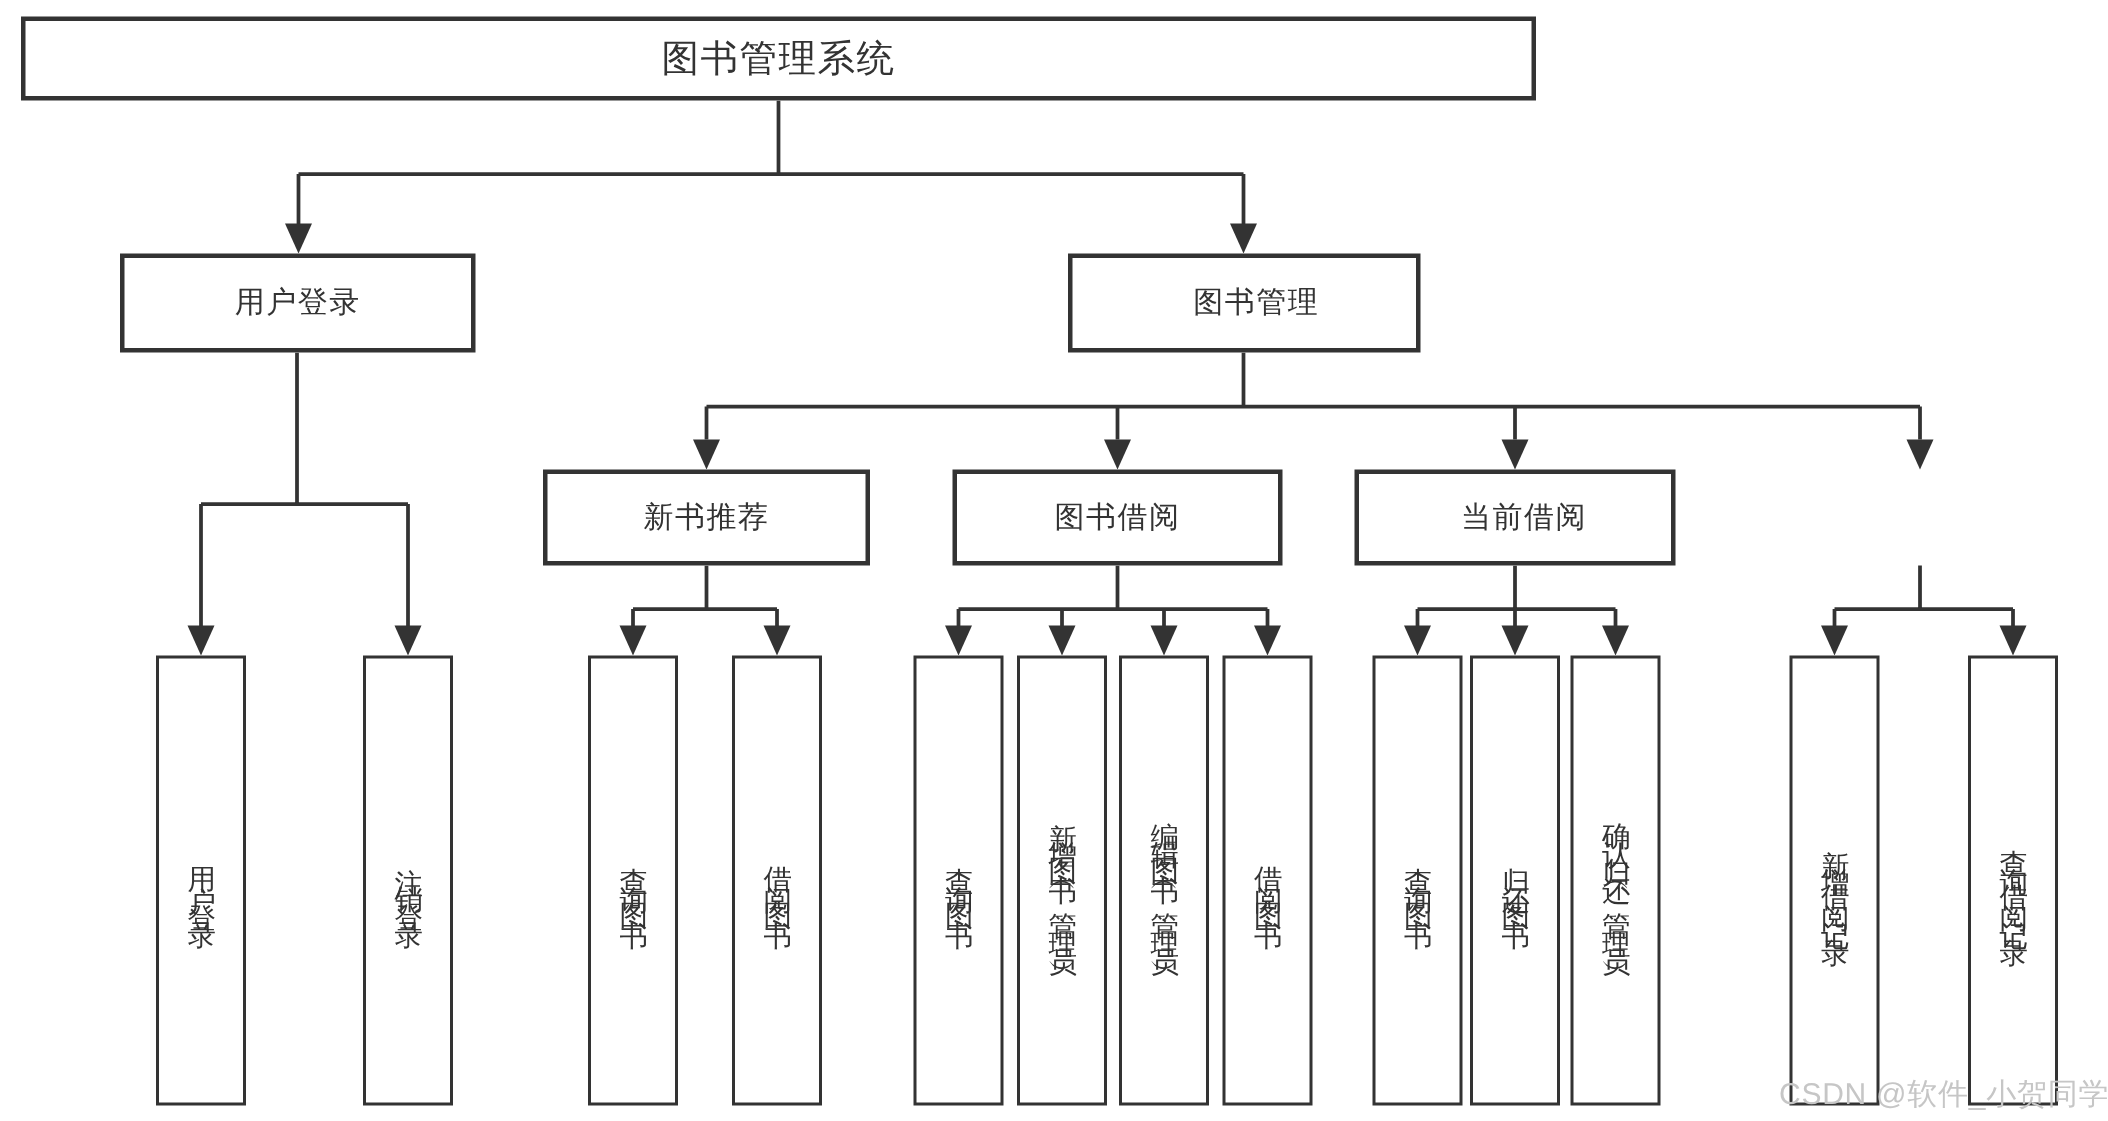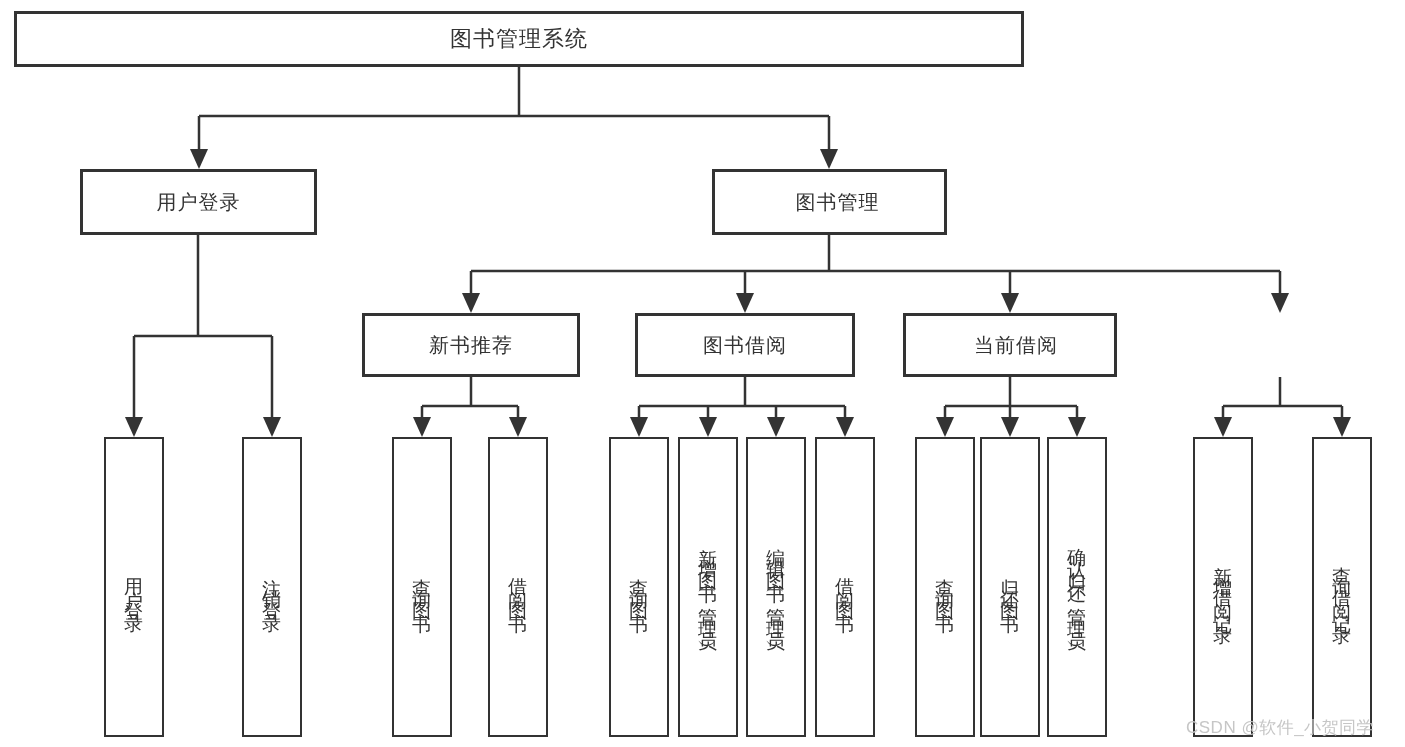--- a/index.html
+++ b/index.html
@@ -32,21 +32,21 @@
   .hbox{border:3px solid var(--line);font-size:20px;letter-spacing:1px;}
   .vbox{
     border:2.5px solid var(--line);
     width:60px;height:300px;top:437px;
     writing-mode:vertical-rl;
     text-orientation:mixed;
     font-size:19px;
     letter-spacing:12px;
   }
   
-  .n-root{left:14px;top:11px;width:1010px;height:56px;font-size:22px;}
+  .n-root{left:14px;top:11px;width:1010px;height:56px;font-size:25px;}
   .n-l2a{left:80px;top:169px;width:237px;height:66px;}
   .n-l2b{left:712px;top:169px;width:235px;height:66px;padding-left:16px;}
   .n-l3a{left:362px;top:313px;width:218px;height:64px;}
   .n-l3b{left:635px;top:313px;width:220px;height:64px;}
   .n-l3c{left:903px;top:313px;width:214px;height:64px;padding-left:12px;}
   .n-l3d{left:1173px;top:313px;width:214px;height:64px;}
   
   .v-a1{left:104px;}
   .v-a2{left:242px;}
   .v-b1{left:392px;}
@@ -55,21 +55,21 @@
   .v-c2{left:678px;}
   .v-c3{left:746px;}
   .v-c4{left:815px;}
   .v-d1{left:915px;}
   .v-d2{left:980px;}
   .v-d3{left:1047px;}
   .v-e1{left:1193px;}
   .v-e2{left:1312px;}
   .watermark{
     position:absolute;left:1186px;top:716px;
-    font-size:17px;color:var(--watermark);
+    font-size:20px;color:var(--watermark);
     white-space:nowrap;z-index:5;letter-spacing:0.5px;
   }
 </style>
 </head>
 <body>
 
 <div id="canvas">
 
   <svg id="connectors" viewBox="0 0 1405 747" xmlns="http://www.w3.org/2000/svg">
     <g>

